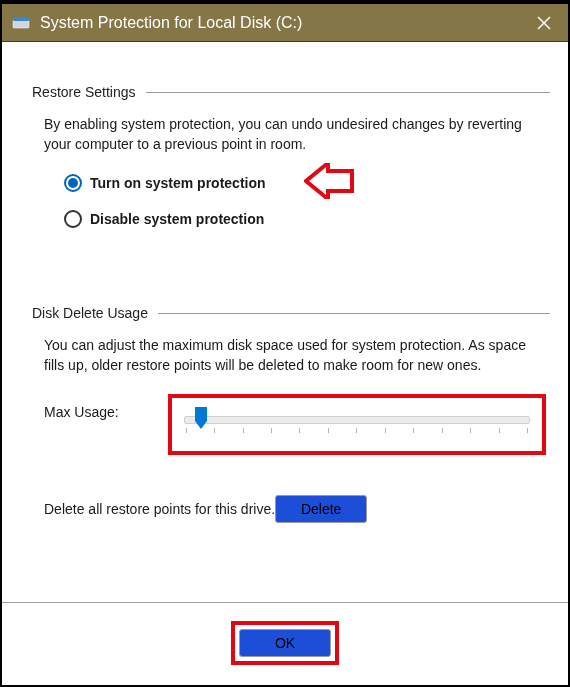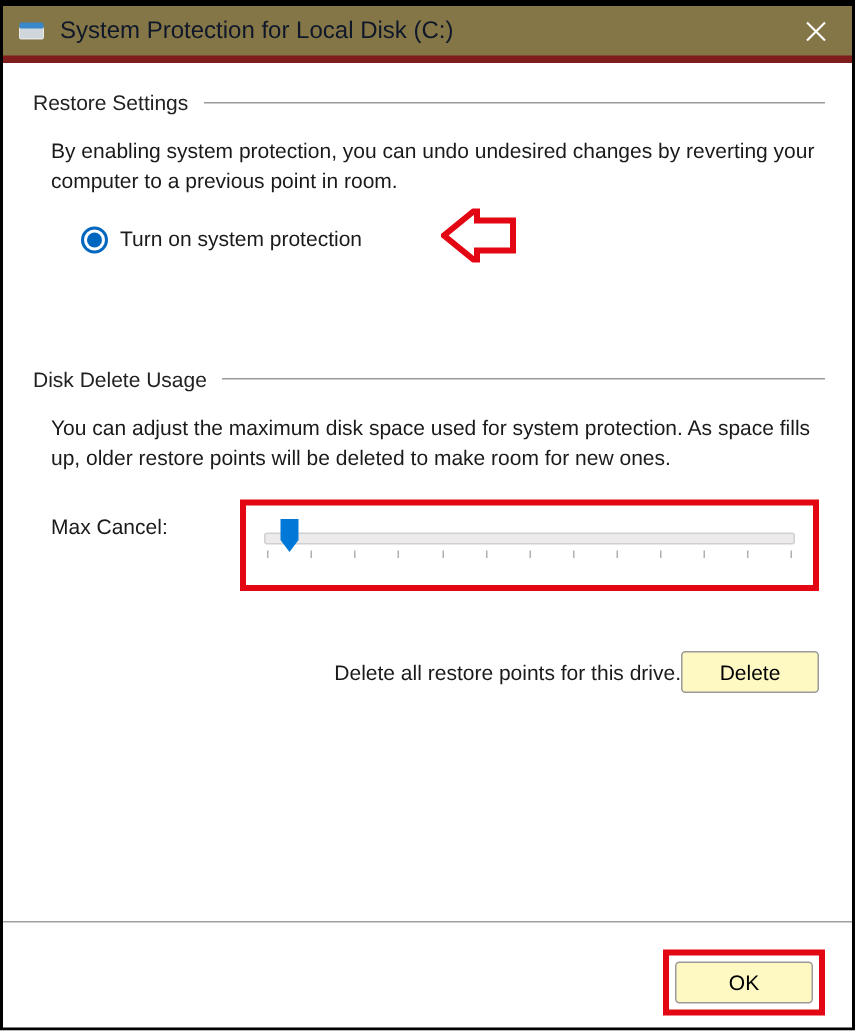--- a/index.html
+++ b/index.html
@@ -15,26 +15,26 @@
       width: 570px;
       height: 687px;
       background: #ffffff;
       border: 2px solid #000;
       border-top: 4px solid #000;
       display: flex;
       flex-direction: column;
     }
     .titlebar {
       background: #847646;
-      color: #0f172a;
+      color: #ffffff;
       height: 38px;
       display: flex;
       align-items: center;
       padding: 0 0 0 10px;
-      border-bottom: 5px solid #7f1d1d;
+      border-bottom: 1px solid #7f1d1d;
     }
     .titlebar .icon {
       width: 18px;
       height: 18px;
       margin-right: 10px;
       display: flex;
       align-items: center;
       justify-content: center;
     }
     .titlebar .title {
@@ -45,24 +45,25 @@
       width: 48px;
       height: 38px;
       display: flex;
       align-items: center;
       justify-content: center;
       cursor: pointer;
     }
     .closebtn svg { width: 14px; height: 14px; }
     .content {
       flex: 1;
-      padding: 18px 18px 0 20px;
+      padding: 18px 18px 0 30px;
       color: #1a1a1a;
       display: flex;
       flex-direction: column;
+      margin-top: 24px;
     }
     .section-header {
       display: flex;
       align-items: center;
       margin-bottom: 14px;
       color: #222;
     }
     .section-header .label { white-space: nowrap; padding-right: 10px; font-size: 14px;}
     .section-header .line {
       flex: 1;
@@ -71,23 +72,24 @@
     }
     .section-body {
       padding: 0 4px 0 12px;
       font-size: 14px;
       line-height: 1.45;
     }
     .desc { margin-bottom: 18px; }
     .radio-group { padding-left: 20px; position: relative;}
     .radio-row {
       display: flex;
-      align-items: flex-end;
+      align-items: center;
       margin-bottom: 16px;
       cursor: pointer;
+      font-weight: bold;
     }
     .radio {
       width: 18px; height: 18px;
       border: 2px solid #333;
       border-radius: 50%;
       margin-right: 8px;
       display: flex;
       align-items: center;
       justify-content: center;
       background: #fff;
@@ -141,40 +143,40 @@
       justify-content: space-between;
       margin-top: 4px;
       padding: 0 2px;
     }
     .ticks span {
       width: 1px; height: 5px; background: #b0b0b0;
     }
     .delete-row {
       display: flex;
       align-items: center;
-      justify-content: flex-end;
+      justify-content: flex-start;
       margin-top: 4px;
       margin-bottom: 16px;
     }
     .btn {
-      background: #fef9c3;
+      background: #1d4ed8;
       border: 1px solid #9a9a9a;
       border-radius: 3px;
       padding: 5px 0;
       width: 92px;
       text-align: center;
       font-size: 14px;
       cursor: pointer;
       font-family: inherit;
     }
     .footer {
       border-top: 1px solid #a0a0a0;
-      padding: 18px 18px 8px 18px;
-      display: flex;
-      justify-content: flex-end;
+      padding: 18px 18px 20px 18px;
+      display: flex;
+      justify-content: center;
       gap: 16px;
     }
     .redbox {
       border: 4px solid #e30613;
       padding: 4px;
       display: inline-flex;
     }
     .section-gap { height: 60px;}
   </style>
 </head>
@@ -205,38 +207,42 @@
     </div>
     <div class="section-body">
       <div class="desc">By enabling system protection, you can undo undesired changes by reverting your computer to a previous point in room.</div>
       <div class="radio-group">
         <div class="radio-row">
           <span class="radio selected">
               <span class="dot"></span>
             </span>
           <span>Turn on system protection</span>
         </div>
+        <div class="radio-row">
+          <span class="radio"></span>
+          <span>Disable system protection</span>
+        </div>
         <svg class="arrow-annot" viewBox="0 0 50 36">
           <path d="M 48 8 L 48 28 L 24 28 L 24 36 L 2 18 L 24 0 L 24 8 Z" fill="none" stroke="#e30613" stroke-width="4" stroke-linejoin="miter"></path>
         </svg>
       </div>
     </div>
 
     <div class="section-gap"></div>
 
     <div class="section-header">
       <span class="label">Disk Delete Usage</span>
       <span class="line"></span>
     </div>
     <div class="section-body">
       <div class="desc">You can adjust the maximum disk space used for system protection. As space fills up, older restore points will be deleted to make room for new ones.</div>
 
 
       <div class="slider-area">
-        <span class="lbl">Max Cancel:</span>
+        <span class="lbl">Max Usage:</span>
         <div class="slider-wrap">
           <div class="track">
             <svg class="thumb" viewBox="0 0 16 24">
               <path d="M2 0 H14 V14 L8 22 L2 14 Z" fill="#0078d7"></path>
             </svg>
           </div>
           <div class="ticks">
             <span></span>
               <span></span>
               <span></span>

